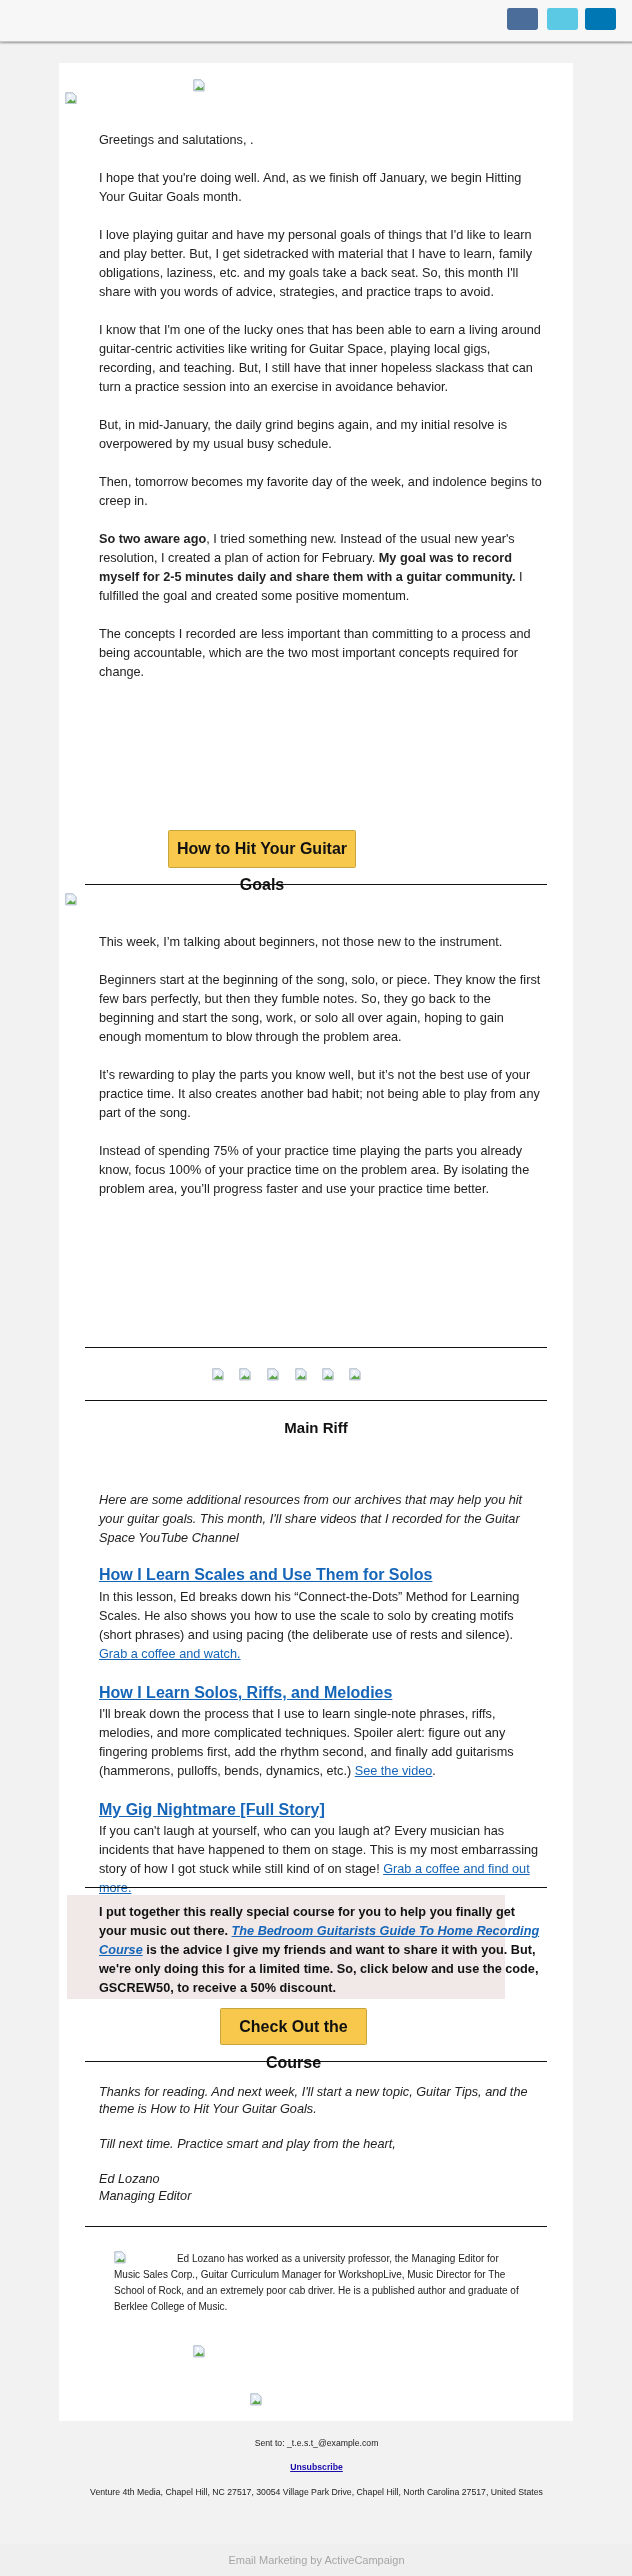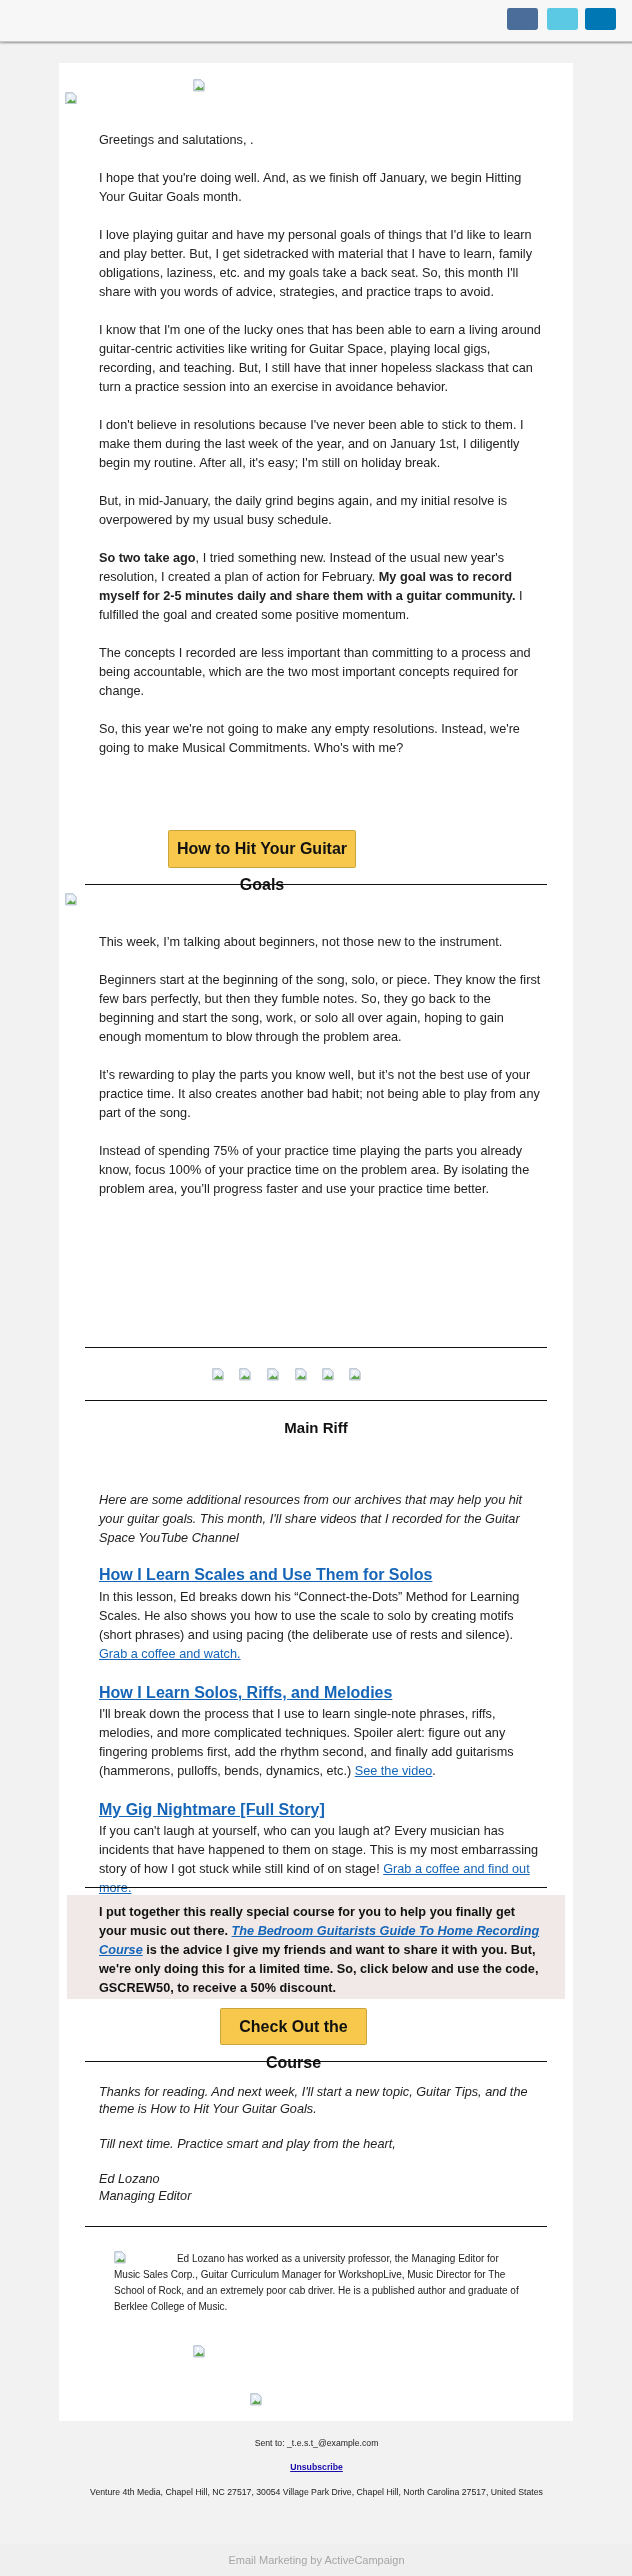--- a/index.html
+++ b/index.html
@@ -60,21 +60,21 @@
     position: absolute; left: 0; width: 514px; text-align: center;
     font-size: 15px; font-weight: bold; color: #111;
   }
   .res-title {
     display: block; font-size: 16px; font-weight: bold; color: #1565b8;
     text-decoration: underline; line-height: 20.6px; margin-bottom: 1.6px;
   }
   a.inline-link { color: #1565b8; text-decoration: underline; }
 
   .promo {
-    position: absolute; left: 8px; width: 498px; height: 104px;
+    position: absolute; left: 8px; width: 438px; height: 104px;
     background: #f0e9e8;
   }
   .promo-text {
     position: absolute; left: 32px; top: 8px; width: 443px;
     font-size: 12.7px; line-height: 19px; font-weight: bold; color: #111;
   }
   .promo-text a { color: #1565b8; font-style: italic; text-decoration: underline; }
 
   .closing {
     position: absolute; left: 40px; width: 451px;
@@ -124,25 +124,24 @@
         <path d="M2 14l5-5 3 3 3-3v5z" fill="#5aa646"></path>
         <circle cx="6" cy="5" r="1.6" fill="#fff"></circle>
       </svg>
   </span>
 
   <div class="body-text" style="top:68px;">
     <p>Greetings and salutations, .</p>
     <p>I hope that you're doing well. And, as we finish off January, we begin Hitting Your Guitar Goals month.</p>
     <p>I love playing guitar and have my personal goals of things that I'd like to learn and play better. But, I get sidetracked with material that I have to learn, family obligations, laziness, etc. and my goals take a back seat. So, this month I'll share with you words of advice, strategies, and practice traps to avoid.</p>
     <p>I know that I'm one of the lucky ones that has been able to earn a living around guitar-centric activities like writing for Guitar Space, playing local gigs, recording, and teaching. But, I still have that inner hopeless slackass that can turn a practice session into an exercise in avoidance behavior.</p>
-    <p>I don't believe in resolutions because I've never been able to stick to them. I make them during the last week of the year, and on January 1st, I diligently begin my routine. After all, it's easy; I'm still on holiday break.</p>
     <p>But, in mid-January, the daily grind begins again, and my initial resolve is overpowered by my usual busy schedule.</p>
-    <p><b>So two take ago</b><span>, I tried something new. Instead of the usual new year's resolution, I created a plan of action for February. </span><b>My goal was to record myself for 2-5 minutes daily and share them with a guitar community.</b><span> I fulfilled the goal and created some positive momentum.</span></p>
+    <p>Then, tomorrow becomes my favorite day of the week, and indolence begins to creep in.</p>
+    <p><b>So two aware ago</b><span>, I tried something new. Instead of the usual new year's resolution, I created a plan of action for February. </span><b>My goal was to record myself for 2-5 minutes daily and share them with a guitar community.</b><span> I fulfilled the goal and created some positive momentum.</span></p>
     <p>The concepts I recorded are less important than committing to a process and being accountable, which are the two most important concepts required for change.</p>
-    <p>So, this year we're not going to make any empty resolutions. Instead, we're going to make Musical Commitments. Who's with me?</p>
   </div>
 
   <a class="cta-btn" style="left:109px;top:767px;width:188px;height:38px;line-height:36px;">How to Hit Your Guitar Goals</a>
 
   <div class="divider" style="top:821px;"></div>
 
   <span class="broken-img" style="left:5.5px;top:830px;">
     <svg width="12.7" height="12.7" viewBox="0 0 16 16">
         <path d="M1 1h9l4 4v10H1z" fill="#e8eef8" stroke="#9aa6b6"></path>
         <path d="M2 14l5-5 3 3 3-3v5z" fill="#5aa646"></path>

